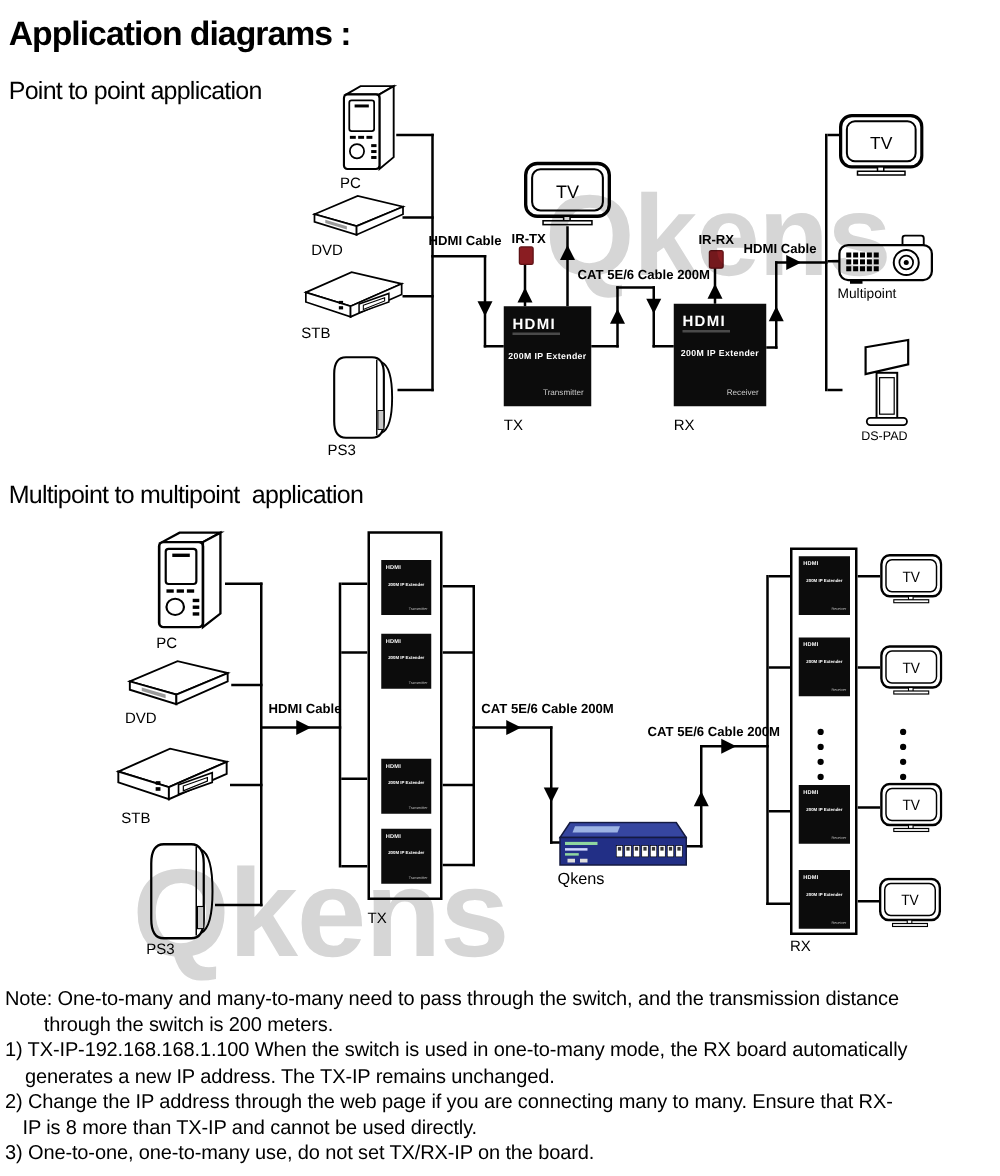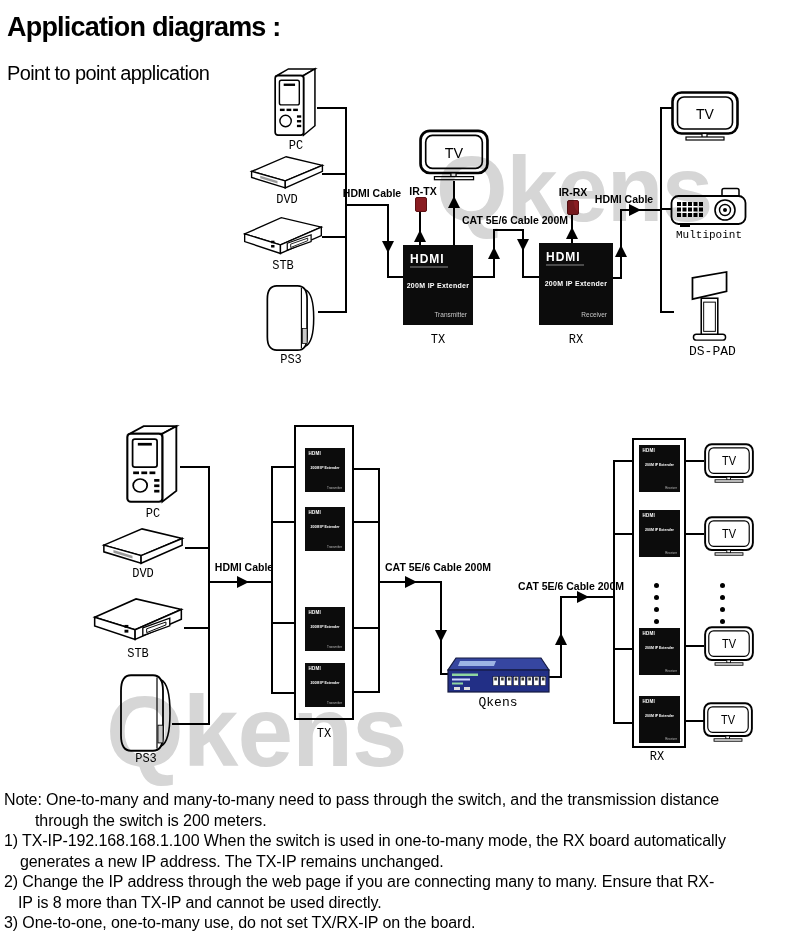--- a/index.html
+++ b/index.html
@@ -5,21 +5,21 @@
   html,body{margin:0;padding:0;background:#fff;}
   #stage{position:relative;width:800px;height:941px;background:#fff;overflow:hidden;
          font-family:"Liberation Sans",sans-serif;color:#000;}
   .abs{position:absolute;}
   .ln{position:absolute;background:#000;}
   .arr-up{position:absolute;width:0;height:0;border-left:6px solid transparent;border-right:6px solid transparent;border-bottom:12px solid #000;}
   .arr-down{position:absolute;width:0;height:0;border-left:6px solid transparent;border-right:6px solid transparent;border-top:12px solid #000;}
   .arr-right{position:absolute;width:0;height:0;border-top:6px solid transparent;border-bottom:6px solid transparent;border-left:12px solid #000;}
   .title{font-size:27px;font-weight:bold;letter-spacing:-0.8px;white-space:pre;}
   .heading{font-size:20px;letter-spacing:-0.6px;white-space:pre;}
-  .lbl{position:absolute;text-align:center;font-size:12px;white-space:nowrap;font-family:Liberation Mono, monospace;}
+  .lbl{position:absolute;font-size:12px;white-space:nowrap;}
   .clbl{position:absolute;text-align:center;font-size:10.5px;font-weight:bold;white-space:nowrap;}
   .extbox{background:#0c0c0c;color:#fff;}
   .ext-logo{position:absolute;left:7px;top:7px;font-size:12px;font-weight:bold;letter-spacing:1px;}
   .ext-logobar{position:absolute;left:7px;top:21px;width:38px;height:2px;background:#4a4a4a;}
   .ext-model{position:absolute;left:0;right:0;top:37px;text-align:center;font-size:7px;font-weight:bold;letter-spacing:.3px;white-space:nowrap;}
   .ext-role{position:absolute;right:6px;bottom:7px;font-size:6.5px;color:#c8c8c8;}
   .outerbox{border:2px solid #000;background:#fff;}
   .minibox{position:absolute;width:40px;background:#0c0c0c;overflow:hidden;}
   .mini-inner{position:relative;width:200%;height:200%;transform:scale(.5);transform-origin:0 0;color:#fff;}
   .m-logo{position:absolute;left:7px;top:6px;font-size:9px;font-weight:bold;letter-spacing:.5px;}
@@ -32,20 +32,21 @@
   .ind-31{padding-left:31px;} .ind-16{padding-left:16px;} .ind-14{padding-left:14px;}
   svg text{font-family:"Liberation Sans",sans-serif;fill:#000;}
 </style>
 </head>
 <body>
 
 <div id="stage">
 
   <div class="abs title" style="left:7px;top:12px;">Application diagrams :</div>
   <div class="abs heading" style="left:7px;top:62px;">Point to point application</div>
+  <div class="abs heading" style="left:7px;top:385px;">Multipoint to multipoint  application</div>
 
   <div class="ln" style="left:317px;top:107px;width:30px;height:2px"></div>
   <div class="ln" style="left:322px;top:173px;width:25px;height:2px"></div>
   <div class="ln" style="left:322px;top:236px;width:25px;height:2px"></div>
   <div class="ln" style="left:318px;top:311px;width:29px;height:2px"></div>
   <div class="ln" style="left:345px;top:107px;width:2px;height:206px"></div>
   <div class="ln" style="left:345px;top:204px;width:44px;height:2px"></div>
   <div class="ln" style="left:387px;top:204px;width:2px;height:74px"></div>
   <div class="ln" style="left:387px;top:276px;width:16px;height:2px"></div>
   <div class="arr-down" style="left:382px;top:241px"></div>
@@ -182,21 +183,21 @@
     <rect x="10" y="37" width="10" height="3" fill="#000"></rect>
   </svg>
   <div class="lbl" style="left:670px;top:229px;width:78px;font-size:11px">Multipoint</div>
 
   <svg class="abs" style="left:689px;top:270px" width="42" height="74" viewBox="0 0 42 76">
     <polygon points="3,8 38,2 38,22 3,30" fill="#fff" stroke="#000" stroke-width="1.8"></polygon>
     <rect x="12" y="29" width="17" height="38" fill="#fff" stroke="#000" stroke-width="1.6"></rect>
     <rect x="14.5" y="33" width="12" height="30" fill="#fff" stroke="#000" stroke-width="1"></rect>
     <rect x="4" y="66" width="33" height="6" rx="3" fill="#fff" stroke="#000" stroke-width="1.5"></rect>
   </svg>
-  <div class="lbl" style="left:689px;top:344px;width:42px;font-size:13px">DS-PAD</div>
+  <div class="lbl" style="left:689px;top:344px;width:42px;font-size:10px">DS-PAD</div>
 
   <div class="ln" style="left:180px;top:466px;width:30px;height:2px"></div>
   <div class="ln" style="left:185px;top:547px;width:25px;height:2px"></div>
   <div class="ln" style="left:184px;top:627px;width:26px;height:2px"></div>
   <div class="ln" style="left:172px;top:723px;width:38px;height:2px"></div>
   <div class="ln" style="left:208px;top:466px;width:2px;height:259px"></div>
   <div class="ln" style="left:208px;top:581px;width:65px;height:2px"></div>
   <div class="arr-right" style="left:237px;top:576px"></div>
   <div class="ln" style="left:271px;top:466px;width:2px;height:228px"></div>
   <div class="ln" style="left:273px;top:466px;width:21px;height:2px"></div>

